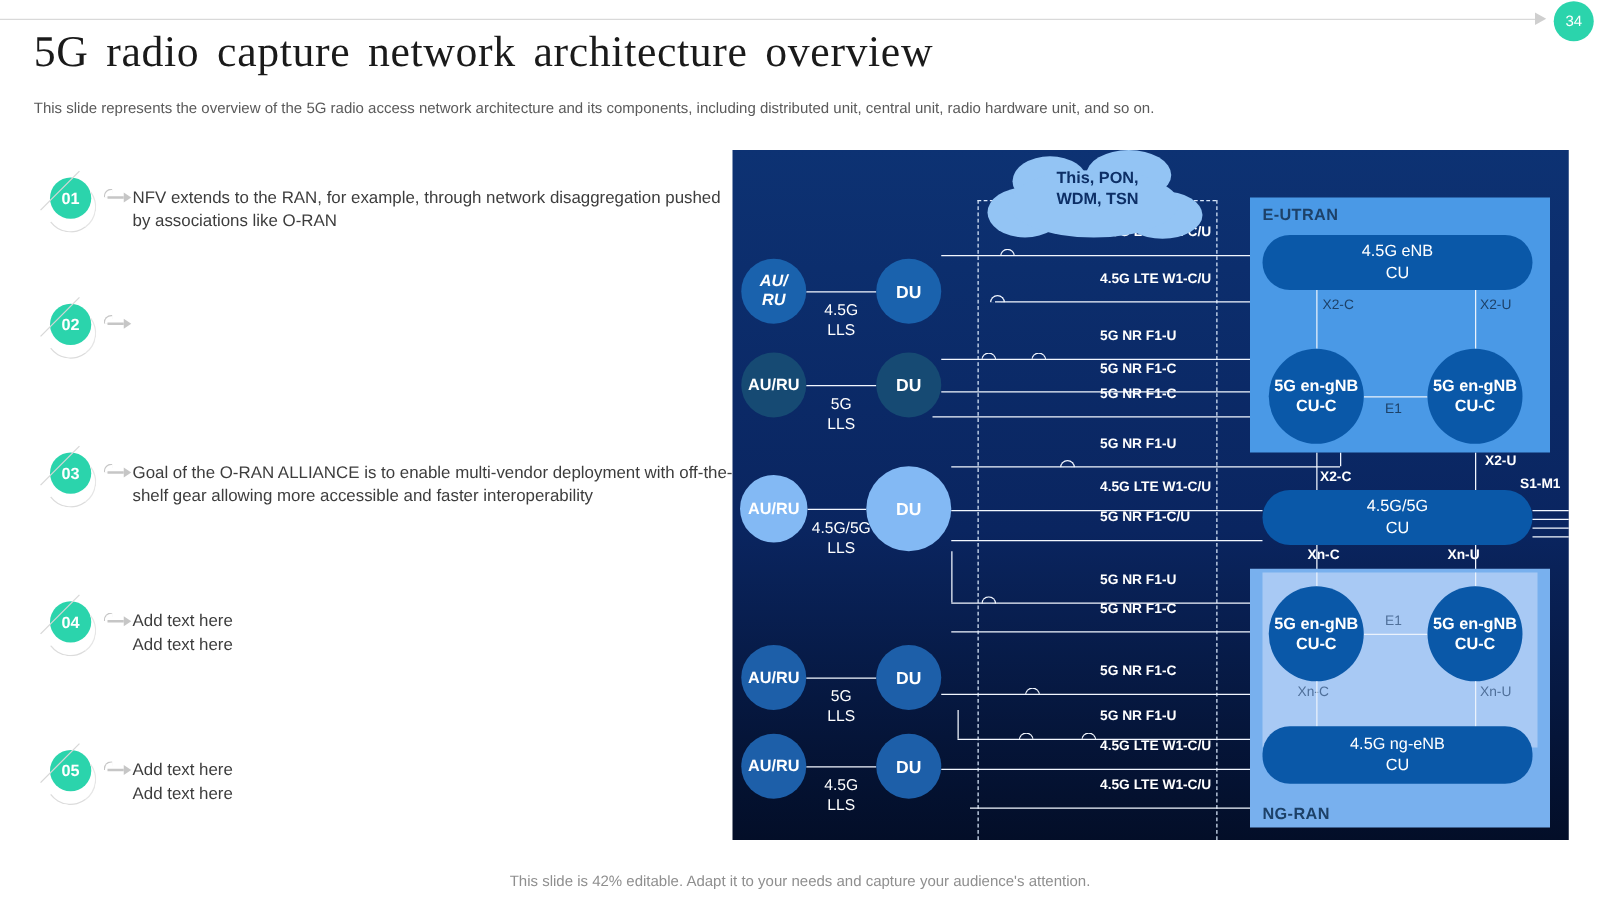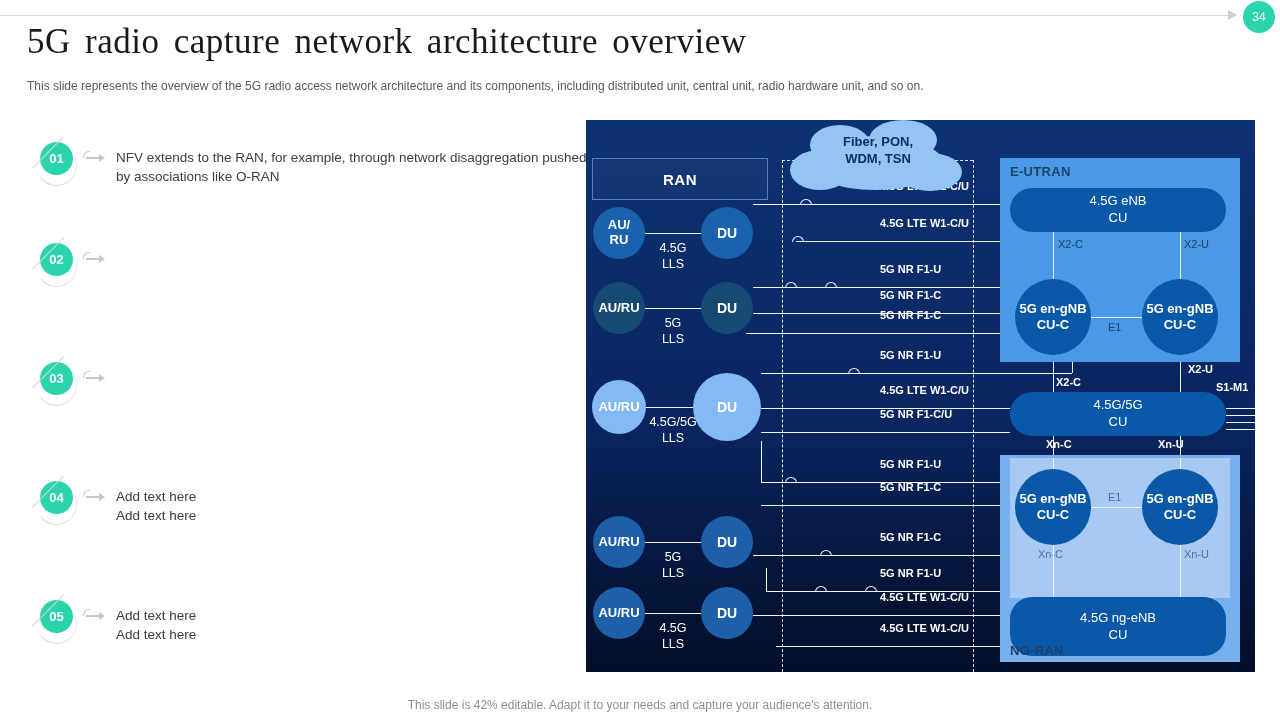--- a/index.html
+++ b/index.html
@@ -22,21 +22,21 @@
     color:#fff;font-weight:bold;font-size:13px;display:flex;align-items:center;justify-content:center;z-index:2;}
   .badge::before{content:"";position:absolute;left:-14px;top:10px;width:44px;height:1px;background:#d7d7d7;
     transform:rotate(-45deg);z-index:-1;}
   .badge::after{content:"";position:absolute;left:-4px;top:3px;width:39px;height:39px;border-radius:50%;
     border:1px solid transparent;border-bottom-color:#dcdcdc;border-right-color:#e6e6e6;transform:rotate(8deg);}
   .mini-arrow{position:absolute;left:86px;top:15px;width:13px;height:2px;background:#c6c6c6;}
   .mini-arrow::after{content:"";position:absolute;right:-6px;top:-3px;border-left:6px solid #c6c6c6;
     border-top:4px solid transparent;border-bottom:4px solid transparent;}
   .mini-arrow::before{content:"";position:absolute;left:-3px;top:-6px;width:6px;height:6px;
     border-left:1px solid #c6c6c6;border-top:1px solid #c6c6c6;border-top-left-radius:6px;}
-  .item-text{position:absolute;left:116px;top:6px;width:480px;font-size:13.5px;line-height:1.42;
+  .item-text{position:absolute;left:106px;top:6px;width:480px;font-size:13.5px;line-height:1.42;
     color:#3d3d3d;white-space:pre-line;}
   
   #slide-footer{position:absolute;left:0;right:0;top:698px;text-align:center;font-size:12px;color:#8f8f8f;}
   
   #diagram{position:absolute;left:586px;top:120px;width:669px;height:552px;
     background:linear-gradient(180deg,#0d3273 0%,#0a2560 55%,#051539 85%,#030e28 100%);}
   .hline{position:absolute;height:1px;background:#f2f7ff;}
   .vline{position:absolute;width:1px;background:#f2f7ff;}
   .dash-v{position:absolute;width:0;border-left:1px dashed #d9e7fa;}
   .dash-h{position:absolute;height:0;border-top:1px dashed #d9e7fa;}
@@ -87,20 +87,21 @@
   <div class="badge">
       <span>02</span>
     </div>
   <div class="mini-arrow"></div>
 </div>
 <div class="item" style="top:362px">
   <div class="badge">
       <span>03</span>
     </div>
   <div class="mini-arrow"></div>
+  <div class="item-text">Goal of the O-RAN ALLIANCE is to enable multi-vendor deployment with off-the-shelf gear allowing more accessible and faster interoperability</div>
 </div>
 <div class="item" style="top:481px">
   <div class="badge">
       <span>04</span>
     </div>
   <div class="mini-arrow"></div>
   <div class="item-text">Add text here
 Add text here</div>
 </div>
 <div class="item" style="top:600px">
@@ -111,23 +112,20 @@
   <div class="item-text">Add text here
 Add text here</div>
 </div>
 
 <div id="diagram">
 
   <div class="dash-v" style="left:196px;top:40px;height:512px"></div>
   <div class="dash-v" style="left:387px;top:40px;height:512px"></div>
   <div class="dash-h" style="left:196px;top:40px;width:191px"></div>
 
-  <div id="ran-box">
-      <span>RAN</span>
-    </div>
 
   <div id="links-layer">
       <div class="hline" style="left: 167px; top: 84px; width: 259px;"></div>
       <div class="link-label" style="left: 294px; top: 60px;">4.5G LTE W1-C/U</div>
       <div class="hline" style="left: 210px; top: 121px; width: 238px;"></div>
       <div class="link-label" style="left: 294px; top: 97px;">4.5G LTE W1-C/U</div>
       <div class="vline" style="left: 448px; top: 112px; height: 9px;"></div>
       <div class="hline" style="left: 167px; top: 167px; width: 389px;"></div>
       <div class="link-label" style="left: 294px; top: 143px;">5G NR F1-U</div>
       <div class="hline" style="left: 167px; top: 193px; width: 262px;"></div>
@@ -164,21 +162,21 @@
       <div class="bump" style="left: 199px; top: 357px;"></div>
       <div class="bump" style="left: 234px; top: 430px;"></div>
       <div class="bump" style="left: 229px; top: 466px;"></div>
       <div class="bump" style="left: 279px; top: 466px;"></div>
     </div>
 
   <div id="rows-layer">
       <div class="hline" style="left: 59px; top: 113px; width: 56px;"></div>
       <div class="row-link-label" style="left: 47px; top: 121px;">4.5G
 LLS</div>
-      <div class="node" style="left: 7px; top: 87px; width: 52px; height: 52px; background: rgb(26, 98, 173); font-size: 13px;">AU/
+      <div class="node" style="left: 7px; top: 87px; width: 52px; height: 52px; background: rgb(26, 98, 173); font-size: 13px; font-style: italic;">AU/
 RU</div>
       <div class="node" style="left: 115px; top: 87px; width: 52px; height: 52px; background: rgb(26, 98, 173); font-size: 14px;">DU</div>
       <div class="hline" style="left: 59px; top: 188px; width: 56px;"></div>
       <div class="row-link-label" style="left: 47px; top: 196px;">5G
 LLS</div>
       <div class="node" style="left: 7px; top: 162px; width: 52px; height: 52px; background: rgb(22, 74, 115); font-size: 13px;">AU/RU</div>
       <div class="node" style="left: 115px; top: 162px; width: 52px; height: 52px; background: rgb(22, 74, 115); font-size: 14px;">DU</div>
       <div class="hline" style="left: 60px; top: 287px; width: 47px;"></div>
       <div class="row-link-label" style="left: 47px; top: 295px;">4.5G/5G
 LLS</div>
@@ -197,21 +195,21 @@
     </div>
 
   <div id="cloud">
     <svg width="180" height="80" viewBox="0 0 180 80">
       <ellipse cx="35" cy="52" rx="30" ry="20" fill="#93c4f4"></ellipse>
       <ellipse cx="145" cy="54" rx="32" ry="19" fill="#93c4f4"></ellipse>
       <ellipse cx="55" cy="27" rx="30" ry="20" fill="#93c4f4"></ellipse>
       <ellipse cx="118" cy="22" rx="34" ry="20" fill="#93c4f4"></ellipse>
       <ellipse cx="90" cy="45" rx="68" ry="27" fill="#93c4f4"></ellipse>
     </svg>
-    <div id="cloud-text">Fiber, PON,
+    <div id="cloud-text">This, PON,
 WDM, TSN</div>
   </div>
 
   <div id="mid-layer">
     <div class="iface-white" style="left:470px;top:256px">X2-C</div>
     <div class="iface-white" style="left:602px;top:243px">X2-U</div>
     <div class="vline" style="left:467px;top:242px;height:30px"></div>
     <div class="vline" style="left:594px;top:242px;height:30px"></div>
     <div class="pill" style="left:424px;top:272px;width:216px;height:44px">4.5G/5G
 CU</div>
@@ -250,20 +248,20 @@
       <div class="iface-gray" style="left:98px;top:33px">E1</div>
       <div class="big-circle" style="left:5px;top:11px">5G en-gNB
 CU-C</div>
       <div class="big-circle" style="left:132px;top:11px">5G en-gNB
 CU-C</div>
       <div class="iface-gray" style="left:28px;top:90px">Xn-C</div>
       <div class="iface-gray" style="left:174px;top:90px">Xn-U</div>
       <div class="vline" style="left:43px;top:87px;height:53px;background:#eaf2fc"></div>
       <div class="vline" style="left:170px;top:87px;height:53px;background:#eaf2fc"></div>
     </div>
-    <div class="pill" style="left:10px;top:142px;width:216px;height:59px">4.5G ng-eNB
+    <div class="pill" style="left:10px;top:126px;width:216px;height:46px">4.5G ng-eNB
 CU</div>
     <div class="panel-label" style="left:10px;top:188px">NG-RAN</div>
   </div>
 
 </div>
 
 <div id="slide-footer">This slide is 42% editable. Adapt it to your needs and capture your audience's attention.</div>
 
 </body></html>

